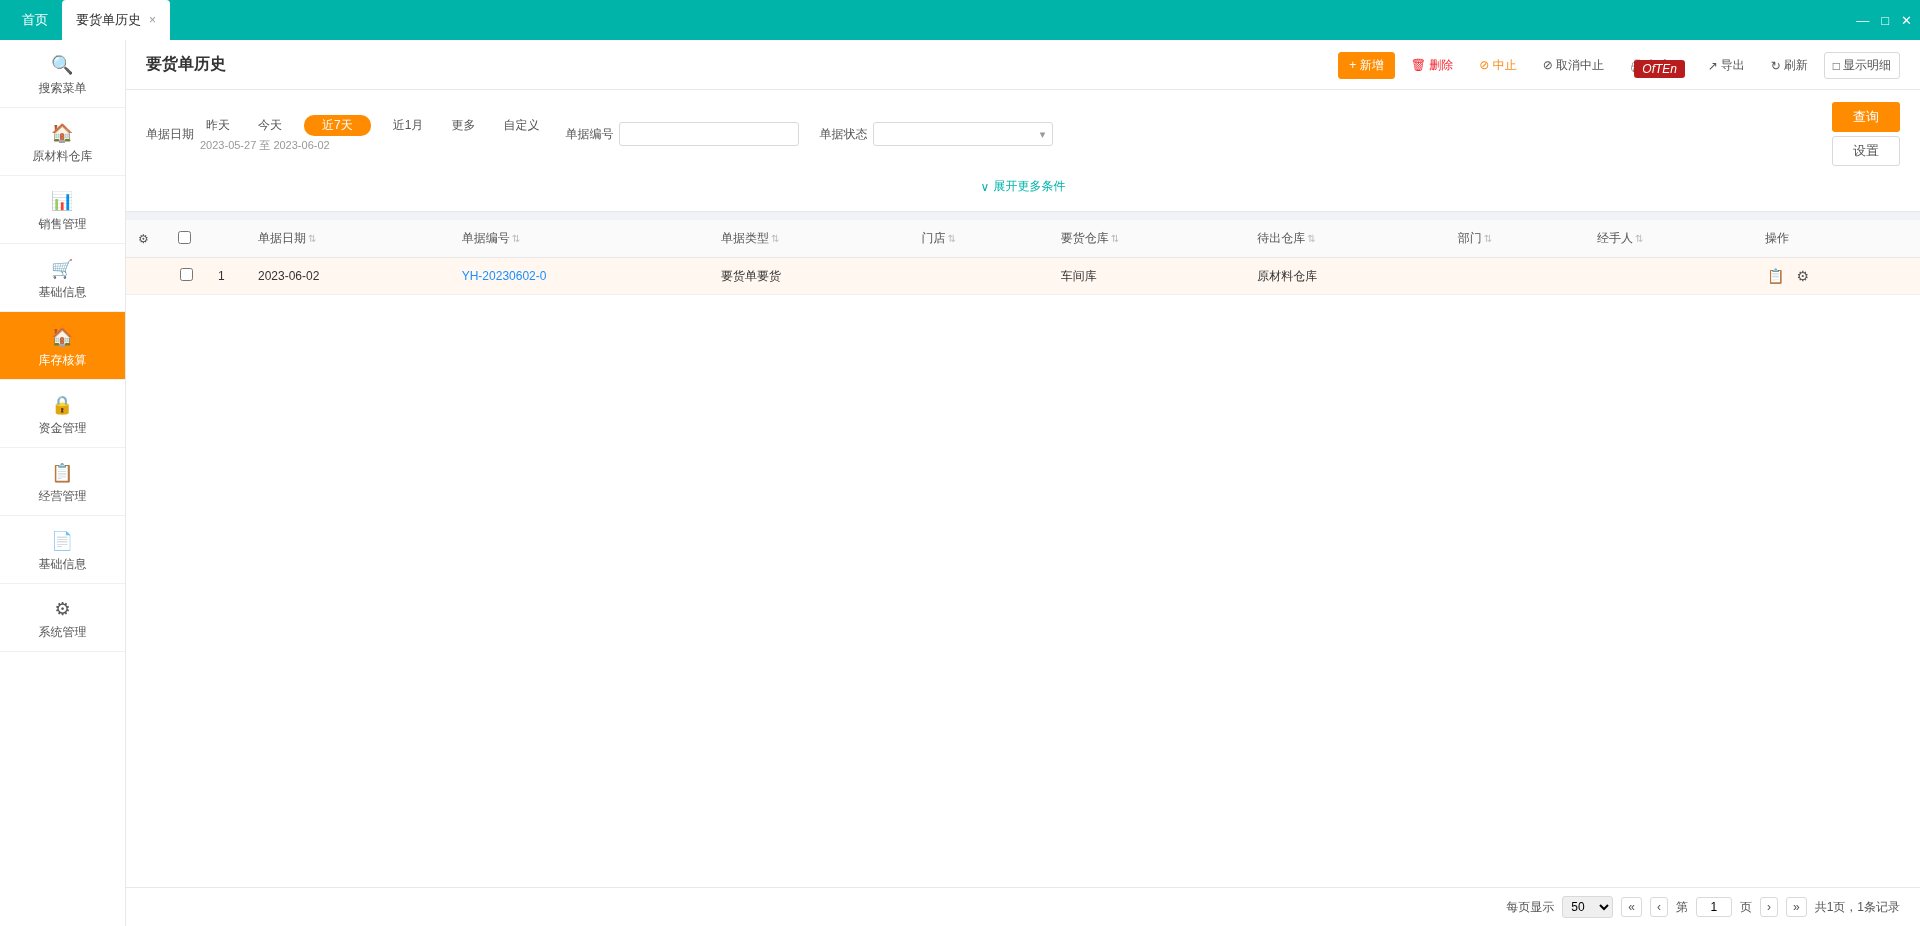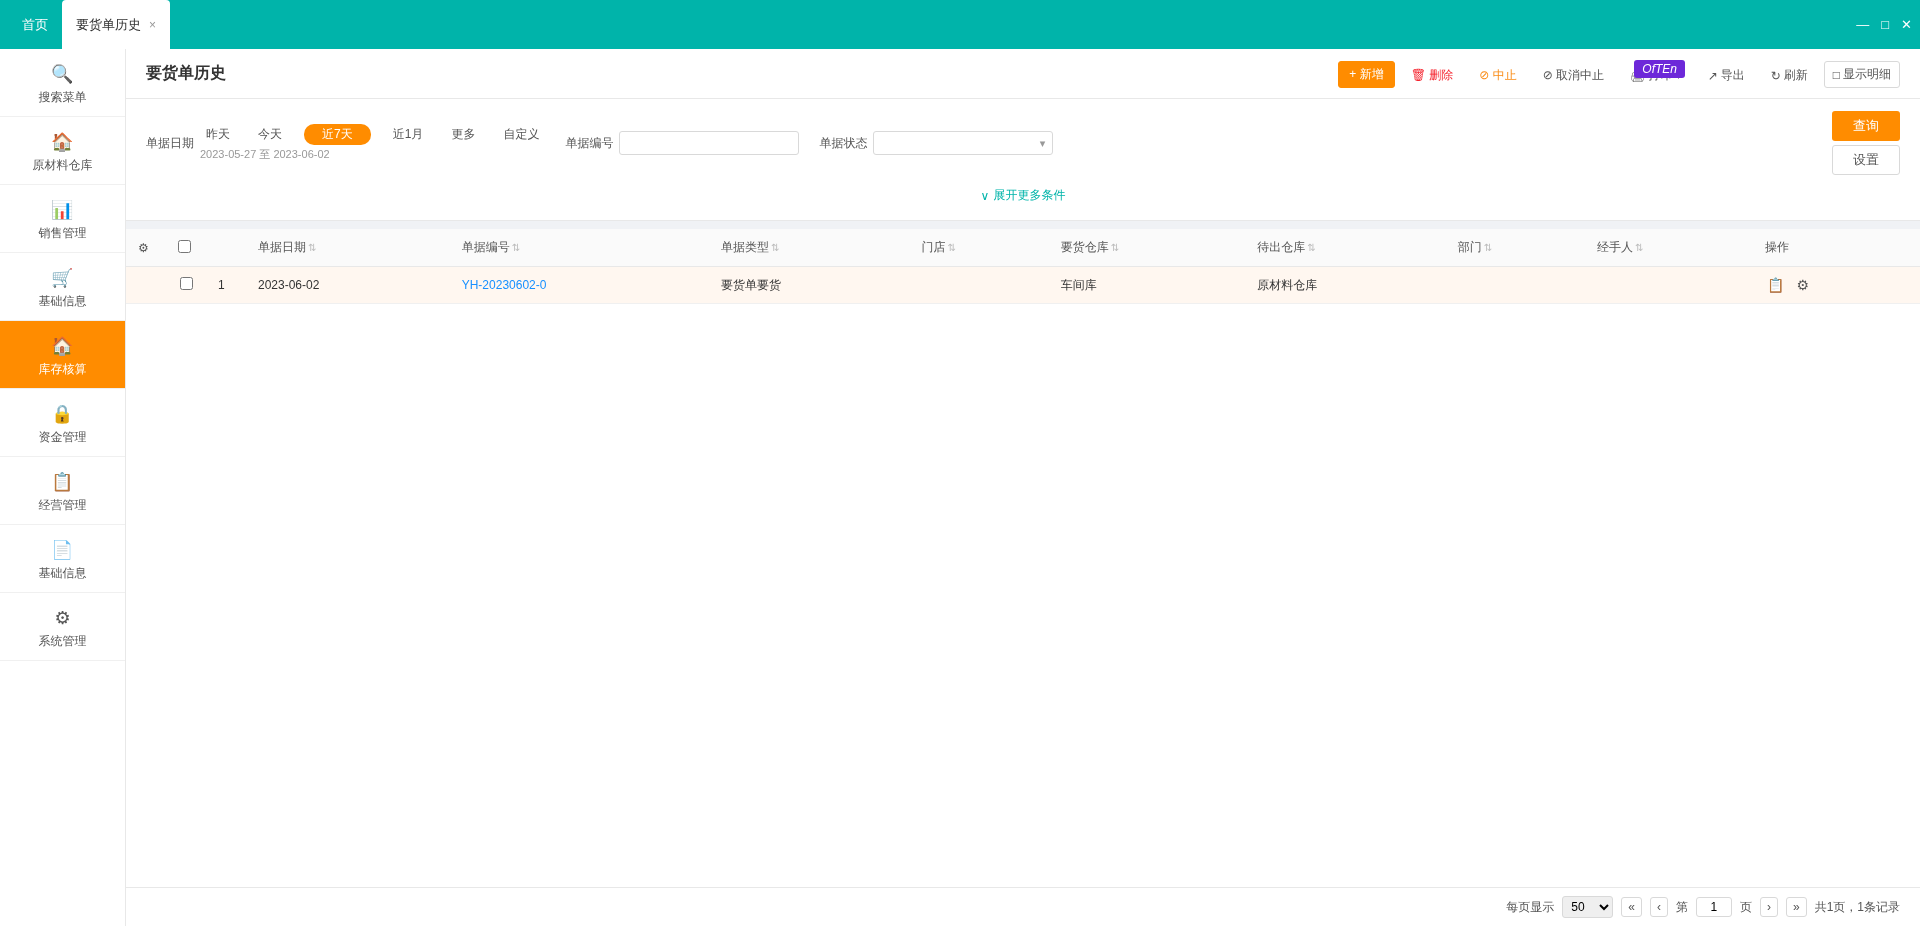--- a/index.html
+++ b/index.html
@@ -1,20 +1,20 @@
 <!DOCTYPE html>
 <html><head>
   <meta charset="utf-8">
   <style>
     * { box-sizing: border-box; margin: 0; padding: 0; }
     body { font-family: "Microsoft YaHei", "微软雅黑", sans-serif; font-size: 13px; background: #f5f5f5; display: flex; flex-direction: column; height: 926px; overflow: hidden; }
 
     
     .top-bar {
-      height: 49px;
+      height: 40px;
       background: #00b4aa;
       display: flex;
       align-items: center;
       padding: 0 8px;
       flex-shrink: 0;
     }
     .top-bar-tab {
       display: flex;
       align-items: center;
       height: 100%;
@@ -102,21 +102,21 @@
       flex-shrink: 0;
     }
     .page-title {
       font-size: 16px;
       font-weight: bold;
       color: #333;
       margin-bottom: 12px;
     }
     .toolbar {
       display: flex;
-      align-items: flex-end;
+      align-items: center;
       gap: 6px;
       padding-bottom: 10px;
       flex-wrap: wrap;
     }
     .toolbar-btn {
       display: flex;
       align-items: center;
       gap: 3px;
       padding: 4px 10px;
       border: none;
@@ -358,21 +358,21 @@
       border-radius: 3px;
       padding: 2px 4px;
       text-align: center;
       font-size: 12px;
     }
 
     .often-tag {
       position: fixed;
       top: 60px;
       right: 235px;
-      background: #6d28d9;
+      background: #b91c1c;
       color: white;
       padding: 2px 8px;
       font-size: 12px;
       border-radius: 3px;
       font-style: italic;
     }
 
     
     .display-grid-btn {
       display: flex;

